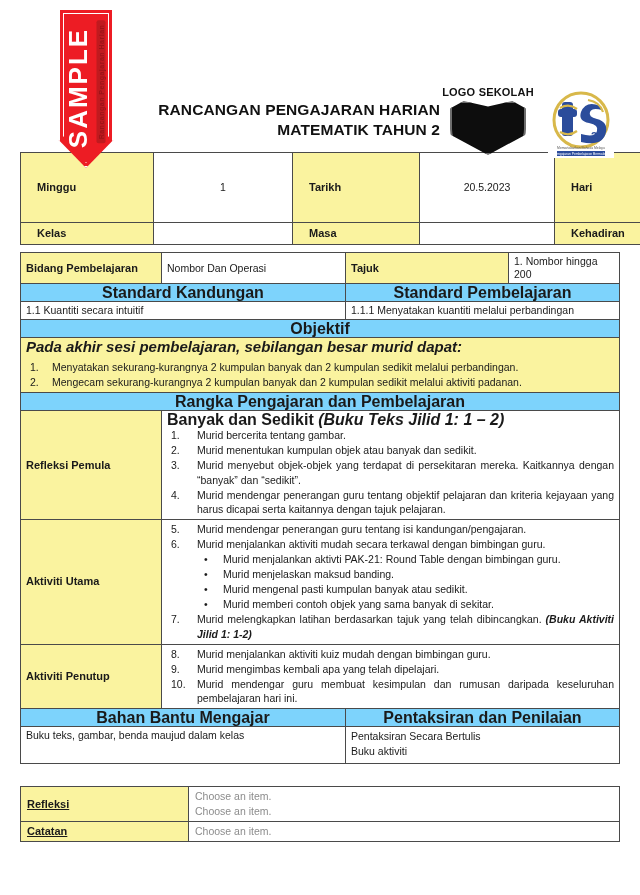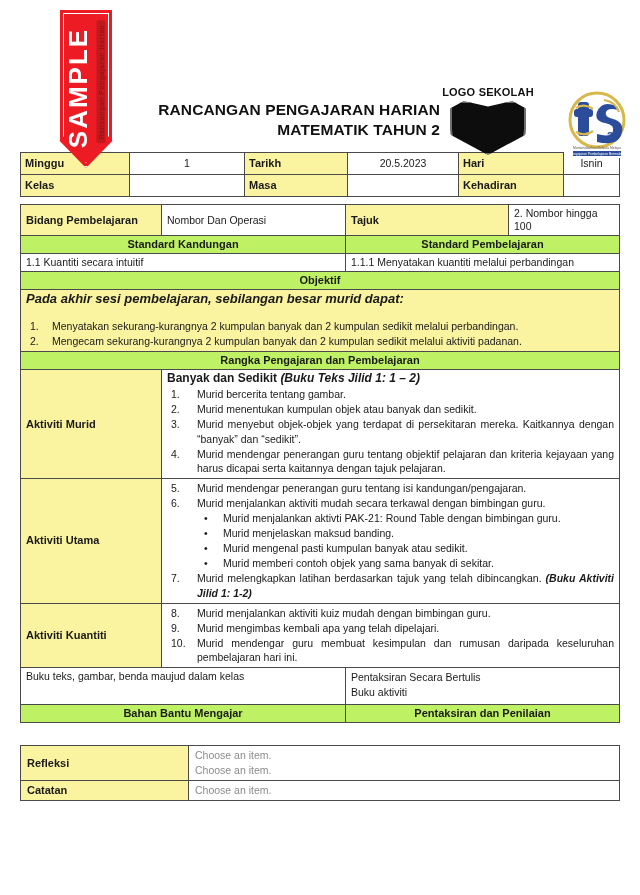--- a/index.html
+++ b/index.html
@@ -116,69 +116,69 @@
     height: 50px;
     margin: 0 auto;
     background: #0d0d0d;
     border: 2px solid #6e6e6e;
     border-radius: 6px 6px 26px 26px;
     position: relative;
     clip-path: polygon(0% 14%, 18% 0%, 50% 10%, 82% 0%, 100% 14%, 100% 62%, 50% 100%, 0% 62%);
   }
   .emblem {
     position: absolute;
-    left: 544px;
+    left: 528px;
     top: 88px;
     width: 66px;
     height: 70px;
   }
 
   
   table {
     border-collapse: collapse;
     width: 600px;
     table-layout: fixed;
   }
   td {
     border: 1px solid #4a4a4a;
     font-size: 10.5px;
     line-height: 13px;
-    padding: 2px 4px;
+    padding: 2px 16px;
     vertical-align: middle;
     background: #ffffff;
     word-wrap: break-word;
   }
   .yl { background: #faf39f; }
   .lbl {
     font-weight: bold;
     font-size: 11px;
   }
   .ctr { text-align: center; }
   .hdr {
-    background: #bef264;
+    background: #7dd3fc;
     font-weight: bold;
     text-align: center;
-    font-size: 11px;
+    font-size: 16px;
     padding: 3px 4px;
   }
   .top-table { margin-top: 2px; }
   .top-table td { height: 17px; }
 
   .main-table { margin-top: 7px; }
   .main-table td { padding: 2px 5px; }
 
   .objektif-cell {
     padding: 3px 6px 4px 6px;
     background: #faf39f;
   }
   .obj-intro {
     font-style: italic;
     font-weight: bold;
-    font-size: 13px;
-    margin-bottom: 14px;
+    font-size: 15px;
+    margin-bottom: 7px;
   }
   .obj-list {
     margin: 0;
     padding: 0;
     list-style: none;
   }
   .obj-list li {
     display: flex;
     font-size: 10.5px;
     line-height: 14px;
@@ -200,21 +200,21 @@
     text-align: left;
     padding-left: 8px;
     vertical-align: middle;
   }
   .act-body {
     padding: 4px 7px 5px 7px;
     vertical-align: top;
   }
   .act-heading {
     font-weight: bold;
-    font-size: 12px;
+    font-size: 16px;
     margin-bottom: 2px;
   }
   .act-heading em {
     font-style: italic;
   }
   ol.steps, ul.subs {
     margin: 0;
     padding: 0;
     list-style: none;
   }
@@ -264,20 +264,21 @@
     color: #8c8c8c;
     font-size: 10.5px;
     line-height: 15px;
   }
   .ref-label {
     width: 155px;
     background: #faf39f;
     font-weight: bold;
     font-size: 11px;
     padding-left: 8px;
+    text-decoration: underline;
   }
 </style>
 </head>
 <body>
 
 <div class="page">
 
   <div class="ribbon">
     <div class="ribbon-inner"></div>
     <div class="ribbon-text">SAMPLE</div>
@@ -337,21 +338,21 @@
       </tr>
     </tbody>
   </table>
 
   <table class="main-table">
     <tbody>
       <tr>
         <td class="yl lbl" style="width:130px">Bidang Pembelajaran</td>
         <td style="width:173px">Nombor Dan Operasi</td>
         <td class="yl lbl" style="width:152px">Tajuk</td>
-        <td>2. Nombor hingga 100</td>
+        <td>1. Nombor hingga 200</td>
       </tr>
       <tr>
         <td class="hdr" colspan="2">Standard Kandungan</td>
         <td class="hdr" colspan="2">Standard Pembelajaran</td>
       </tr>
       <tr>
         <td colspan="2">1.1 Kuantiti secara intuitif</td>
         <td colspan="2">1.1.1 Menyatakan kuantiti melalui perbandingan</td>
       </tr>
       <tr>
@@ -370,21 +371,21 @@
               <span class="obj-txt">Mengecam sekurang-kurangnya 2 kumpulan banyak dan 2 kumpulan sedikit melalui aktiviti padanan.</span>
             </li>
           </ul>
         </td>
       </tr>
       <tr>
         <td class="hdr" colspan="4">Rangka Pengajaran dan Pembelajaran</td>
       </tr>
 
       <tr>
-        <td class="act-label">Aktiviti Murid</td>
+        <td class="act-label">Refleksi Pemula</td>
         <td class="act-body" colspan="3">
           <div class="act-heading"><span>Banyak dan Sedikit </span><em>(Buku Teks Jilid 1: 1 – 2)</em></div>
           <ol class="steps">
             <li>
               <span class="step-num">1.</span>
               <span class="step-txt">Murid bercerita tentang gambar.</span>
             </li>
             <li>
               <span class="step-num">2.</span>
               <span class="step-txt">Murid menentukan kumpulan objek atau banyak dan sedikit.</span>
@@ -435,50 +436,50 @@
           <ol class="steps">
             <li>
               <span class="step-num">7.</span>
               <span class="step-txt"><span>Murid melengkapkan latihan berdasarkan tajuk yang telah dibincangkan. </span><em>(Buku Aktiviti Jilid 1: 1-2)</em></span>
             </li>
           </ol>
         </td>
       </tr>
 
       <tr>
-        <td class="act-label">Aktiviti Kuantiti</td>
+        <td class="act-label">Aktiviti Penutup</td>
         <td class="act-body" colspan="3">
           <ol class="steps">
             <li>
               <span class="step-num">8.</span>
               <span class="step-txt">Murid menjalankan aktiviti kuiz mudah dengan bimbingan guru.</span>
             </li>
             <li>
               <span class="step-num">9.</span>
               <span class="step-txt">Murid mengimbas kembali apa yang telah dipelajari.</span>
             </li>
             <li>
               <span class="step-num">10.</span>
               <span class="step-txt">Murid mendengar guru membuat kesimpulan dan rumusan daripada keseluruhan pembelajaran hari ini.</span>
             </li>
           </ol>
         </td>
       </tr>
 
+      <tr>
+        <td class="hdr" colspan="2">Bahan Bantu Mengajar</td>
+        <td class="hdr" colspan="2">Pentaksiran dan Penilaian</td>
+      </tr>
       <tr>
         <td class="bbm-cell" colspan="2">Buku teks, gambar, benda maujud dalam kelas</td>
         <td class="bbm-cell" colspan="2">
           <div class="bbm-line">Pentaksiran Secara Bertulis</div>
           <div class="bbm-line">Buku aktiviti</div>
         </td>
       </tr>
-      <tr>
-        <td class="hdr" colspan="2">Bahan Bantu Mengajar</td>
-        <td class="hdr" colspan="2">Pentaksiran dan Penilaian</td>
-      </tr>
     </tbody>
   </table>
 
   <table class="bottom-table">
     <tbody>
       <tr>
         <td class="ref-label">Refleksi</td>
         <td>
           <div class="ph">Choose an item.</div>
           <div class="ph">Choose an item.</div>

